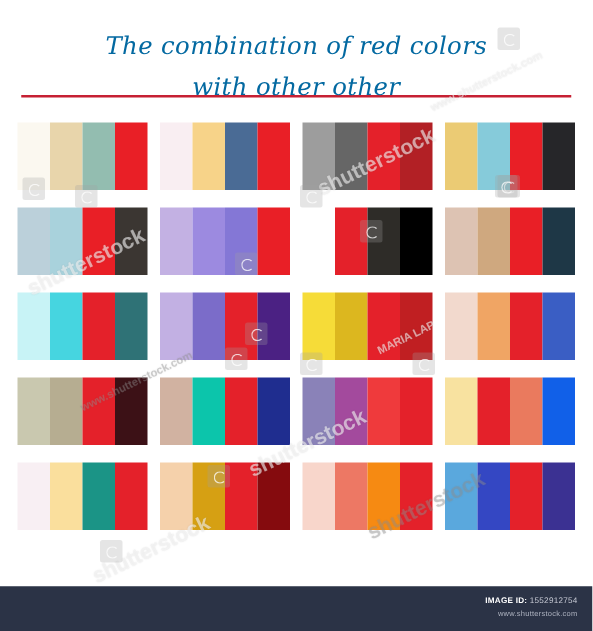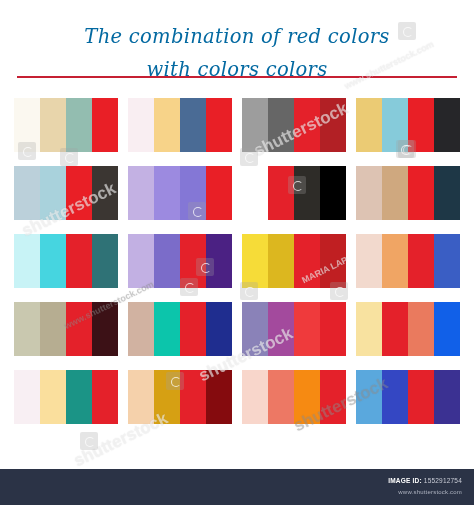--- a/index.html
+++ b/index.html
@@ -159,21 +159,21 @@
   }
 </style>
 </head>
 <body>
 
 <div id="stock-image">
 
   <div id="title-block">
     <div id="title-rule"></div>
     <div id="title-line-1" class="title-line-text">The combination of red colors</div>
-    <div id="title-line-2" class="title-line-text">with colors colors</div>
+    <div id="title-line-2" class="title-line-text">with other other</div>
   </div>
 
   <div id="palette-grid">
       <div class="palette">
         <div class="swatch" style="background: rgb(251, 248, 240);"></div>
         <div class="swatch" style="background: rgb(232, 213, 171);"></div>
         <div class="swatch" style="background: rgb(147, 189, 176);"></div>
         <div class="swatch" style="background: rgb(233, 31, 38);"></div>
       </div>
       <div class="palette">

